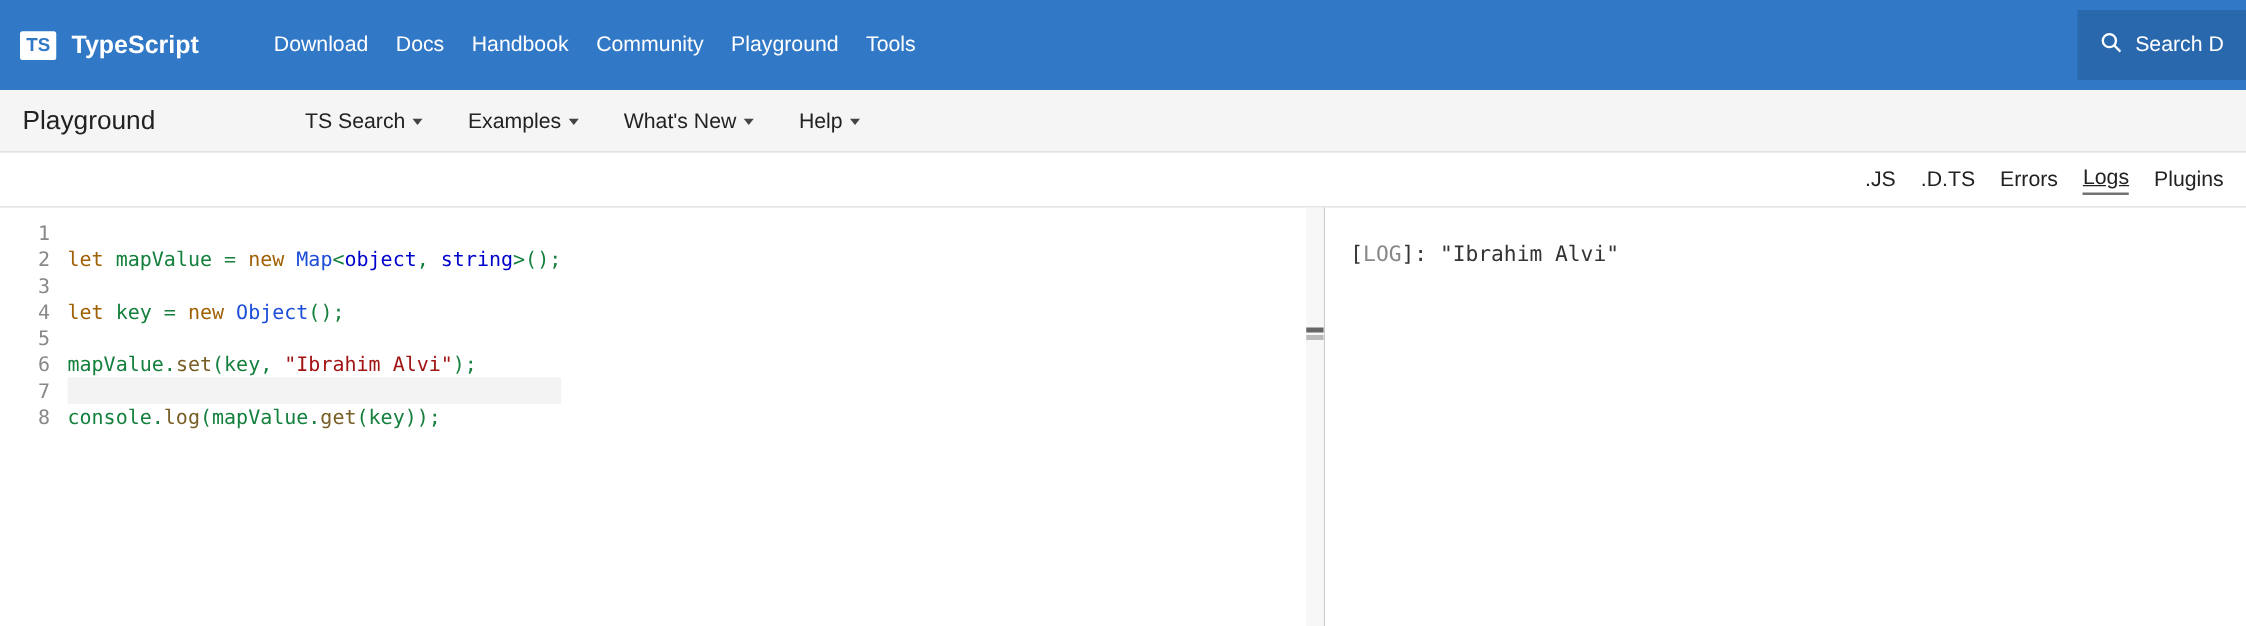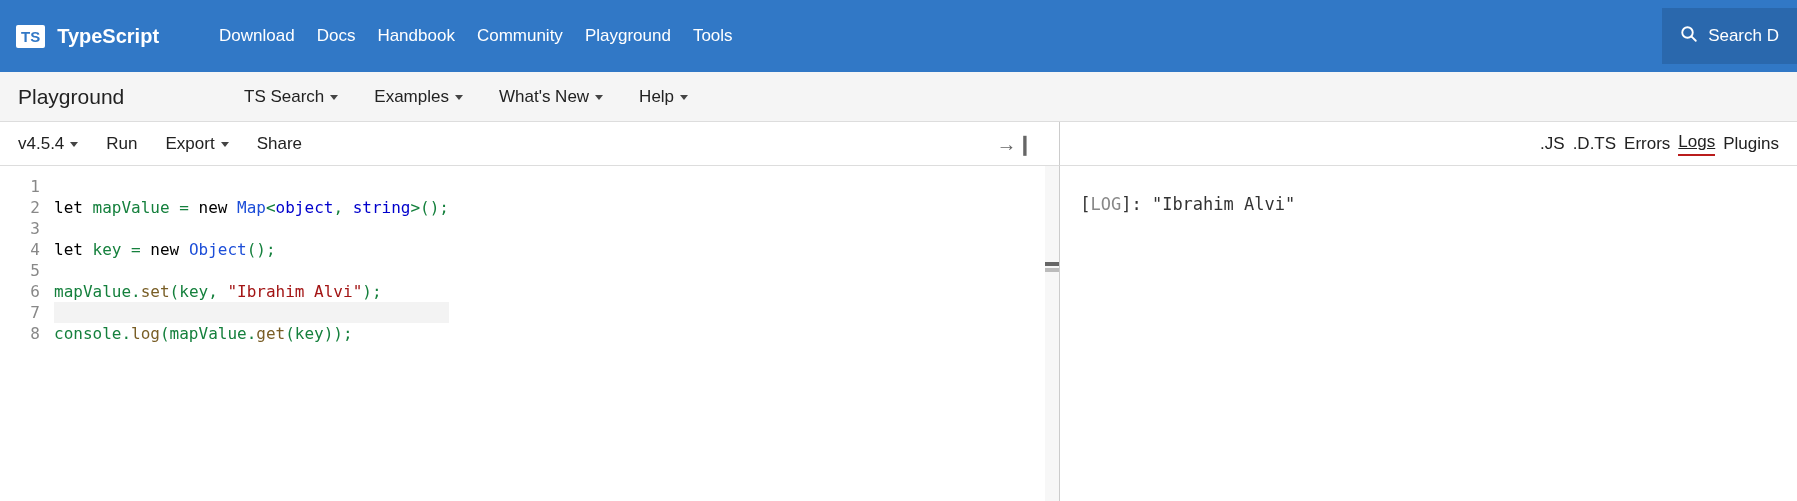--- a/index.html
+++ b/index.html
@@ -134,21 +134,21 @@
       padding: 10px 14px 0 0;
       user-select: none;
     }
     .gutter div { height: 21px; }
     .code {
       padding: 10px 0 0 0;
       white-space: pre;
     }
     .code .line { height: 21px; }
     .code .line.current { background: #f3f3f3; }
-    .kw { color: #000000; }
+    .kw { color: #a16207; }
     .typekw { color: #0000cc; }
     .type { color: #1d4ed8; }
     .fn { color: #795e26; }
     .str { color: #a31515; }
     .plain { color: #15803d; }
 
     .minimap {
       position: absolute;
       right: 0;
       top: 0;
@@ -214,38 +214,25 @@
     <span>What's New</span>
     <span class="caret"></span>
   </div>
   <div class="menu-item">
     <span>Help</span>
     <span class="caret"></span>
   </div>
 </div>
 
 <div style="display:flex;">
-  <div class="toolbar" style="flex:0 0 59%; border-right:1px solid #ccc;">
-    <div class="tool">
-      <span>v4.5.4</span>
-      <span class="caret"></span>
-    </div>
-    <div class="tool">Run</div>
-    <div class="tool">
-      <span>Export</span>
-      <span class="caret"></span>
-    </div>
-    <div class="tool">Share</div>
-    <div class="right-arrow">→❙</div>
-  </div>
-  <div class="toolbar" style="flex:1; justify-content:flex-end; gap:8px;">
+  <div class="toolbar" style="flex:1; justify-content:flex-end; gap:20px;">
     <span class="tool">.JS</span>
     <span class="tool">.D.TS</span>
     <span class="tool">Errors</span>
-    <span class="tool" style="border-bottom:2px solid #b91c1c; padding-bottom:2px;text-decoration:underline;">Logs</span>
+    <span class="tool" style="border-bottom:2px solid #737373; padding-bottom:2px;text-decoration:underline;">Logs</span>
     <span class="tool">Plugins</span>
   </div>
 </div>
 
 <div class="main">
   <div class="editor">
     <div class="gutter" id="gutter">
         <div>1</div>
         <div>2</div>
         <div>3</div>

